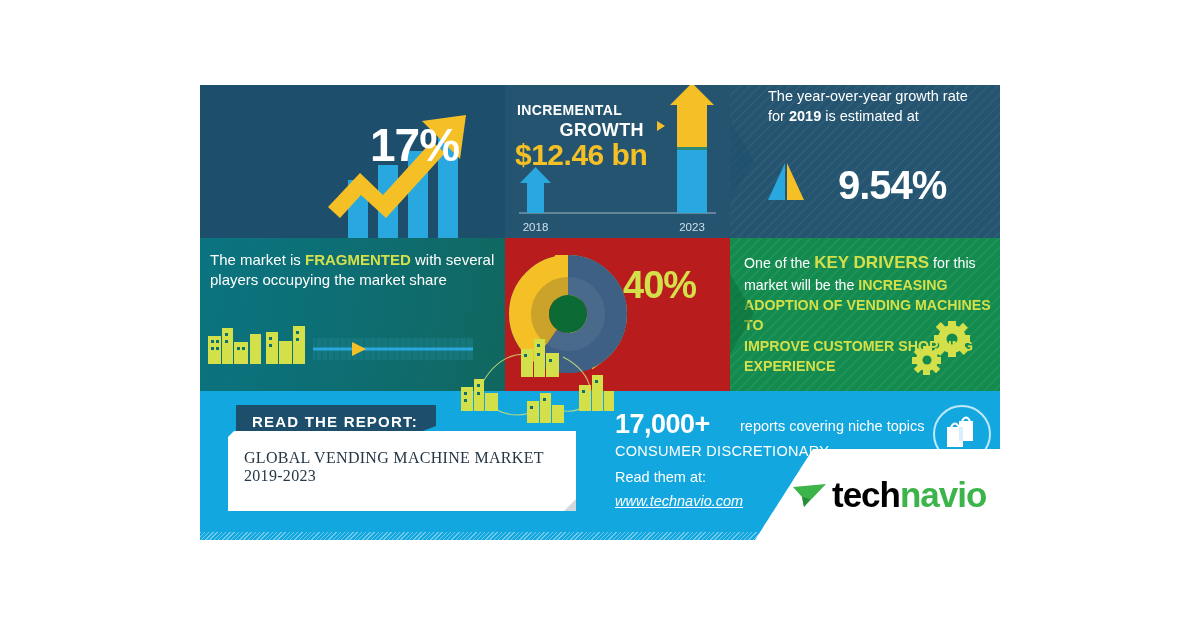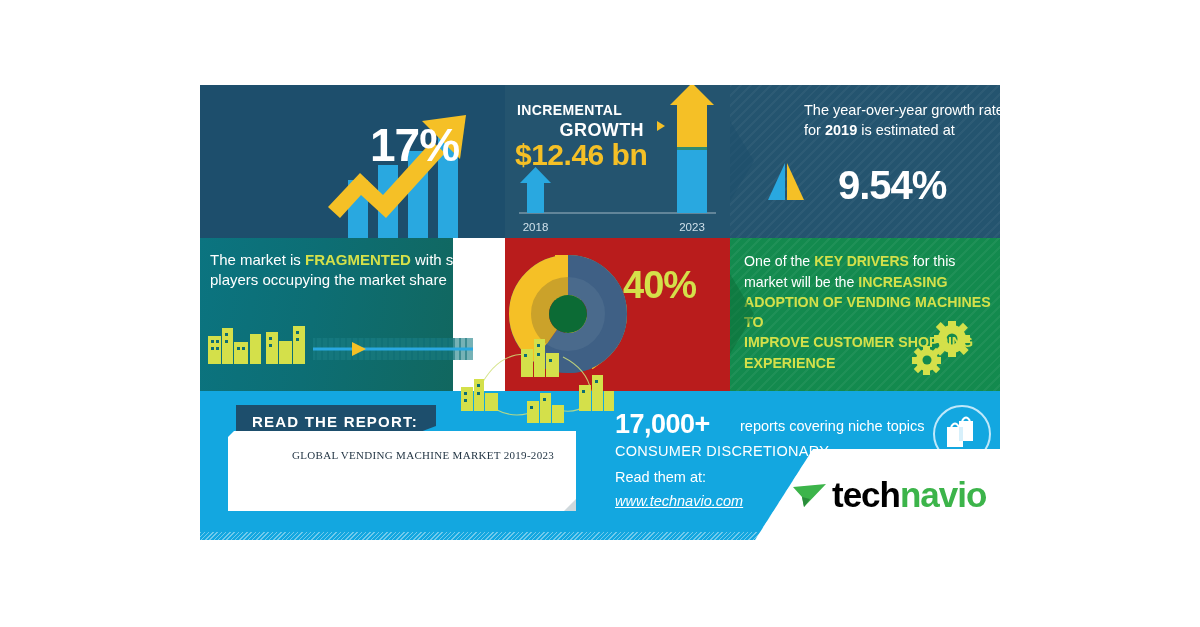--- a/index.html
+++ b/index.html
@@ -17,21 +17,21 @@
   #p-incr{left:305px;top:0;width:225px;height:153px;background:#24546f;}
   #p-yoy{left:530px;top:0;width:270px;height:153px;background:#24546f;}
   #p-yoy .hatch,#p-kd .hatch{position:absolute;inset:0;
     background-image:repeating-linear-gradient(135deg,rgba(255,255,255,.045) 0 2px,rgba(255,255,255,0) 2px 7px);}
   
   #notch-top{position:absolute;left:530px;top:0;width:26px;height:153px;overflow:hidden;z-index:3;}
   #notch-top .tri{position:absolute;left:0;top:36px;width:0;height:0;
      border-top:40px solid transparent;border-bottom:40px solid transparent;border-left:24px solid #1d4e6c;opacity:.55;}
 
   
-  #p-frag{left:0;top:153px;width:253px;height:153px;
+  #p-frag{left:0;top:153px;width:305px;height:153px;
       background:linear-gradient(100deg,#0b7480 0%,#0d6e74 45%,#11675f 100%);}
   #p-donut{left:305px;top:153px;width:225px;height:153px;background:#b91c1c;}
   #p-kd{left:530px;top:153px;width:270px;height:153px;background:#138a4e;}
   #p-kd .hatch{background-image:repeating-linear-gradient(135deg,rgba(255,255,255,.05) 0 2px,rgba(255,255,255,0) 2px 7px);}
   #notch-mid{position:absolute;left:530px;top:153px;width:26px;height:153px;overflow:hidden;z-index:3;}
   #notch-mid .tri{position:absolute;left:0;top:36px;width:0;height:0;
      border-top:40px solid transparent;border-bottom:40px solid transparent;border-left:24px solid #0c6b35;opacity:.5;}
 
   
   #p-foot{left:0;top:306px;width:800px;height:155px;background:#13a7e0;}
@@ -44,40 +44,40 @@
   .limeyellow{color:#d4e04a;}
 
   #cagr-txt{left:20px;top:14px;width:270px;font-size:14.5px;}
   #cagr-big{position:absolute;left:170px;top:33px;font-size:46px;font-weight:bold;color:#fff;letter-spacing:-1px;}
 
   #incr-l1{left:12px;top:16px;width:150px;font-size:14px;font-weight:bold;letter-spacing:.4px;}
   #incr-l2{left:4px;top:33px;width:150px;font-size:18px;font-weight:bold;letter-spacing:.4px;text-align:right;width:135px;}
   #incr-tri{position:absolute;left:152px;top:36px;width:0;height:0;border-top:5px solid transparent;border-bottom:5px solid transparent;border-left:8px solid #f5c026;}
   #incr-big{left:10px;top:50px;font-size:30px;font-weight:bold;color:#f5c026;letter-spacing:-.5px;}
 
-  #yoy-txt{left:38px;top:16px;width:222px;font-size:14.5px;margin-left:36px;}
+  #yoy-txt{left:38px;top:2px;width:222px;font-size:14.5px;}
   #yoy-big{left:108px;top:73px;font-size:40px;font-weight:bold;color:#fff;letter-spacing:-1px;}
 
   #frag-txt{left:10px;top:12px;width:290px;font-size:15px;}
 
   #donut-pct{left:118px;top:22px;font-size:38px;font-weight:bold;color:#d4e04a;letter-spacing:-1px;}
   #donut-sub{left:120px;top:70px;width:105px;font-size:14px;line-height:1.45;}
 
   #kd-txt{left:14px;top:13px;width:252px;font-size:14.2px;line-height:1.42;}
 
   
   #tab{position:absolute;left:36px;top:14px;width:200px;height:36px;background:#1d4e6c;
        clip-path:polygon(0 0,100% 0,100% 58%,160px 100%,0 100%);}
   #tab-lbl{position:absolute;left:52px;top:22px;font-size:15px;font-weight:bold;color:#fff;letter-spacing:1.2px;}
   #card{position:absolute;left:28px;top:40px;width:348px;height:80px;background:#ffffff;
         box-shadow:1px 2px 4px rgba(0,0,0,.18);
         clip-path:polygon(0 6px,6px 0,100% 0,100% calc(100% - 10px),calc(100% - 10px) 100%,0 100%);}
   #card-fold{position:absolute;left:364px;top:108px;width:12px;height:12px;background:#cfd8dc;
         clip-path:polygon(100% 0,100% 100%,0 100%);}
-  #card-title{position:absolute;left:44px;top:58px;width:330px;font-family:"Liberation Serif",serif;font-size:11px;color:#253746;letter-spacing:.3px;margin-left:48px;}
+  #card-title{position:absolute;left:44px;top:58px;width:330px;font-family:"Liberation Serif",serif;font-size:16px;color:#253746;letter-spacing:.3px;}
 
   #rep-num{position:absolute;left:415px;top:18px;font-size:27px;font-weight:bold;color:#fff;letter-spacing:-.5px;}
   #rep-txt{position:absolute;left:540px;top:27px;font-size:14.5px;color:#fff;}
   #rep-cat{position:absolute;left:415px;top:52px;font-size:14.5px;color:#fff;letter-spacing:.3px;}
   #rep-read{position:absolute;left:415px;top:78px;font-size:14.5px;color:#fff;}
   #rep-url{position:absolute;left:415px;top:102px;font-size:14.5px;color:#fff;font-style:italic;text-decoration:underline;}
 
   
   #wedge{position:absolute;left:555px;top:58px;width:245px;height:91px;background:#ffffff;
      clip-path:polygon(58px 0,100% 0,100% 100%,0 100%);}
@@ -288,21 +288,21 @@
           <rect x="185" y="111" width="6" height="6" transform="rotate(-45 188 114)"></rect>
           <rect x="203" y="128" width="6" height="6" transform="rotate(-45 206 131)"></rect>
           <rect x="203" y="111" width="6" height="6" transform="rotate(45 206 114)"></rect>
           <rect x="185" y="128" width="6" height="6" transform="rotate(45 188 131)"></rect>
         </g>
       </g>
       <circle cx="222" cy="101" r="5.5" fill="#138a4e"></circle>
       <circle cx="197" cy="122" r="4.5" fill="#138a4e"></circle>
     </svg>
     <div class="t" id="kd-txt">
-      <span>One of the </span><span class="bold limeyellow" style="font-size:14px">KEY DRIVERS</span><span> for this</span><br>
+      <span>One of the </span><span class="bold limeyellow" style="font-size:17px">KEY DRIVERS</span><span> for this</span><br>
       <span>market will be the </span><span class="bold limeyellow">INCREASING</span><br>
       <span class="bold limeyellow">ADOPTION OF VENDING MACHINES TO</span><br>
       <span class="bold limeyellow">IMPROVE CUSTOMER SHOPPING</span><br>
       <span class="bold limeyellow">EXPERIENCE</span>
     </div>
   </div>
   <div id="notch-mid">
         <div class="tri"></div>
       </div>
 

